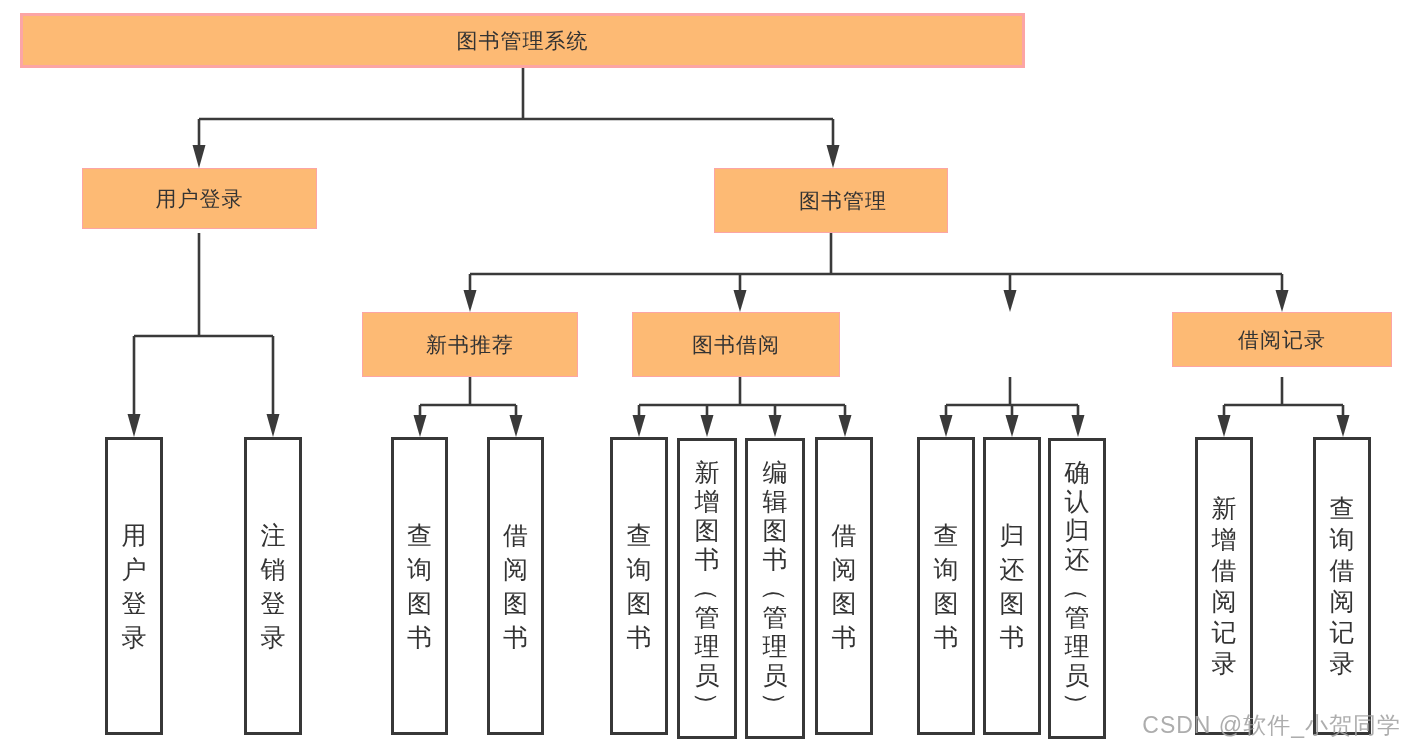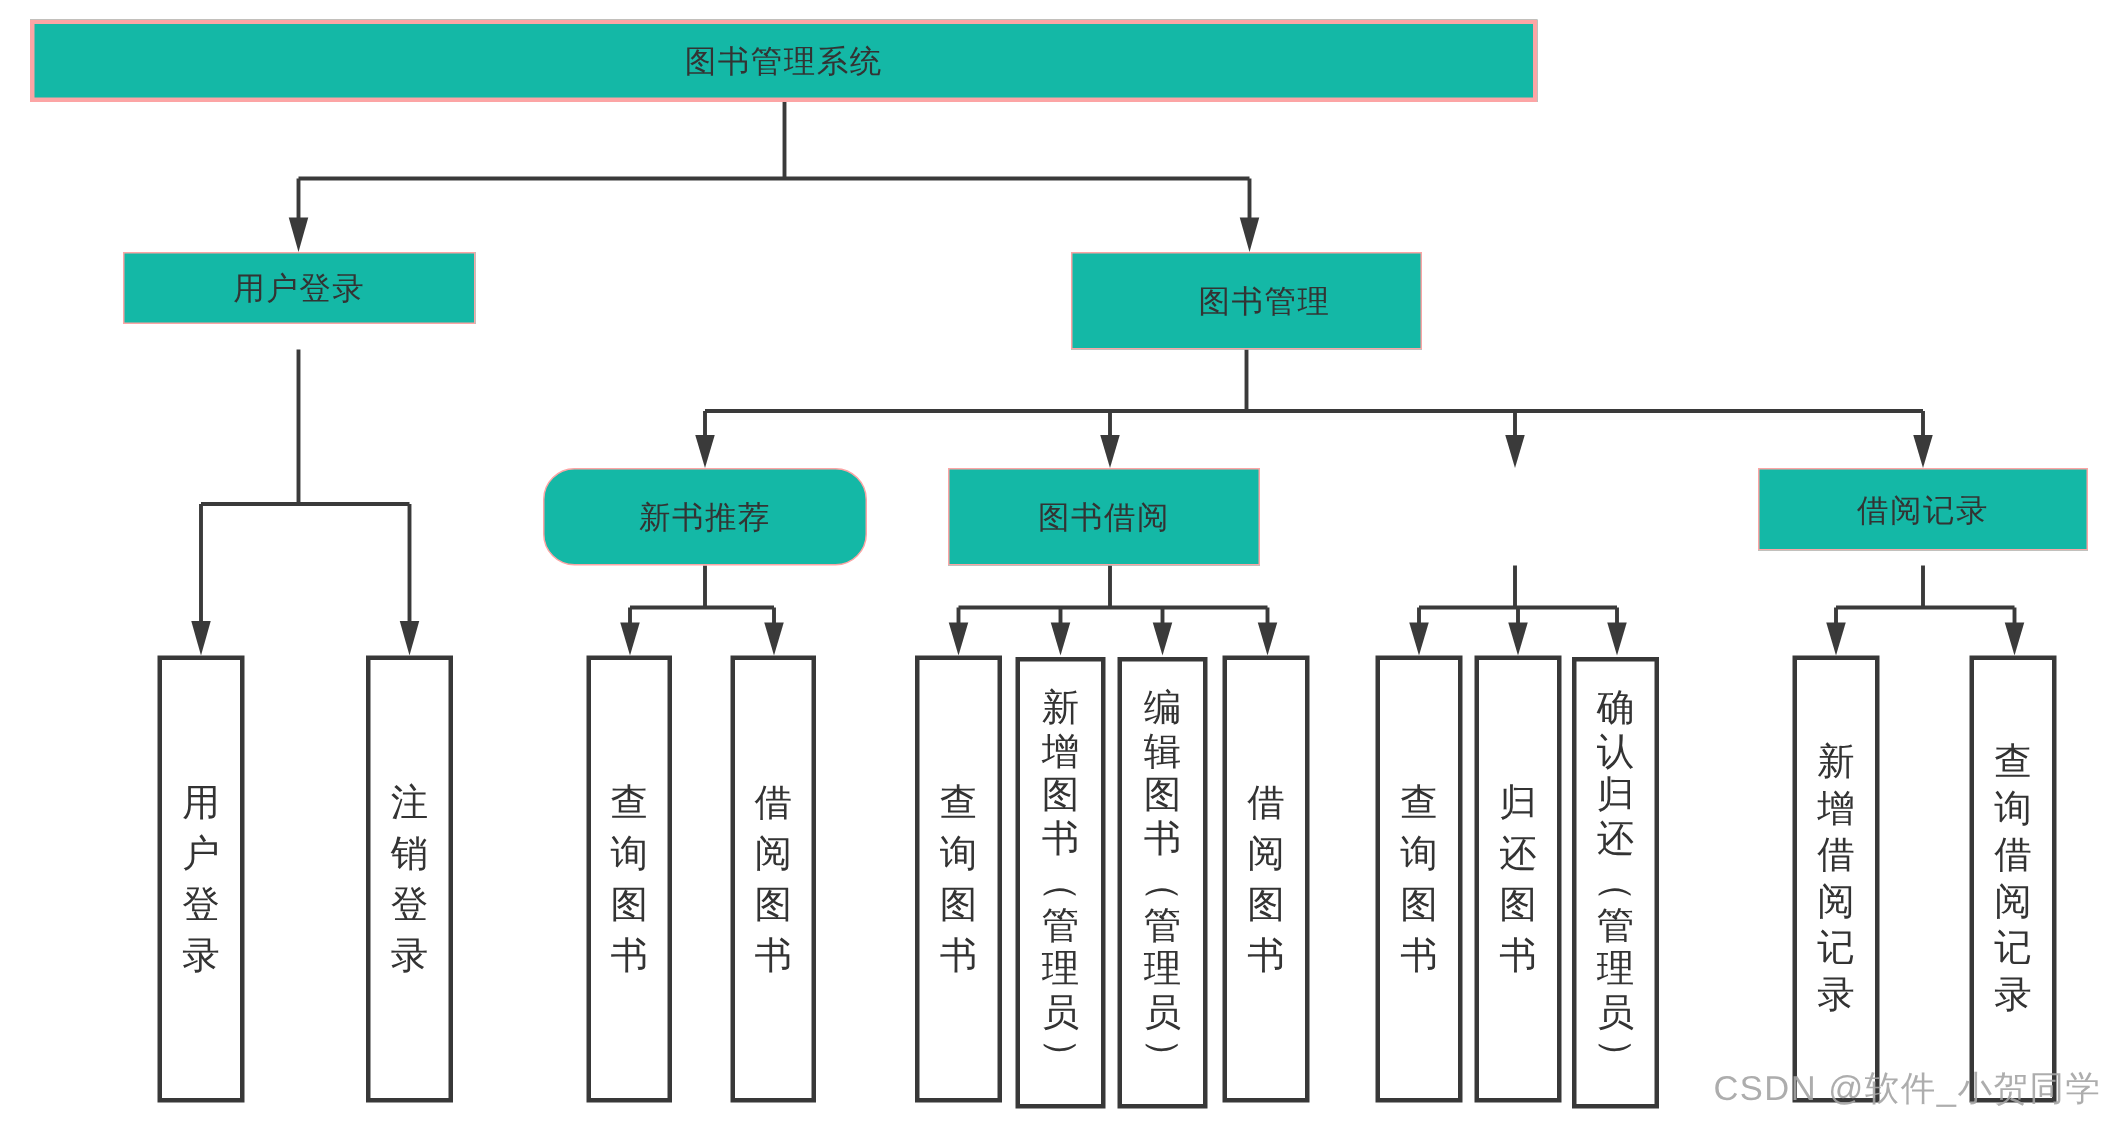--- a/index.html
+++ b/index.html
@@ -15,21 +15,21 @@
     overflow: hidden;
   }
   #connectors {
     position: absolute;
     left: 0; top: 0;
     width: 1405px; height: 747px;
   }
   .node {
     position: absolute;
     box-sizing: border-box;
-    background: #14b8a6;
+    background: #fdba74;
     border: 1px solid #fca5a5;
     display: flex;
     align-items: center;
     justify-content: center;
     color: #333333;
     font-size: 21px;
     letter-spacing: 1px;
     z-index: 2;
   }
   .node.root { border-width: 3px; }
@@ -135,24 +135,24 @@
       <polygon points="1005.5,415 1018.5,415 1012,437"></polygon>
       <polygon points="1071.5,415 1084.5,415 1078,437"></polygon>
 
       <polygon points="1217.5,415 1230.5,415 1224,437"></polygon>
       <polygon points="1336.5,415 1349.5,415 1343,437"></polygon>
     </g>
   </svg>
 
   <div class="node root" style="left:20px;top:13px;width:1005px;height:55px;">图书管理系统</div>
 
-  <div class="node" style="left:82px;top:168px;width:235px;height:48px;">用户登录</div>
+  <div class="node" style="left:82px;top:168px;width:235px;height:61px;">用户登录</div>
   <div class="node" style="left:714px;top:168px;width:234px;height:65px;padding-left:24px;">图书管理</div>
 
-  <div class="node" style="left:362px;top:312px;width:216px;height:65px;border-radius:21px;">新书推荐</div>
+  <div class="node" style="left:362px;top:312px;width:216px;height:65px;">新书推荐</div>
   <div class="node" style="left:632px;top:312px;width:208px;height:65px;">图书借阅</div>
   <div class="node" style="left:1172px;top:312px;width:220px;height:55px;">借阅记录</div>
 
   <div class="leaf v-wide" style="left:105px;top:437px;width:58px;height:298px;">
       <span>用</span>
       <span>户</span>
       <span>登</span>
       <span>录</span>
     </div>
   <div class="leaf v-wide" style="left:244px;top:437px;width:58px;height:298px;">

